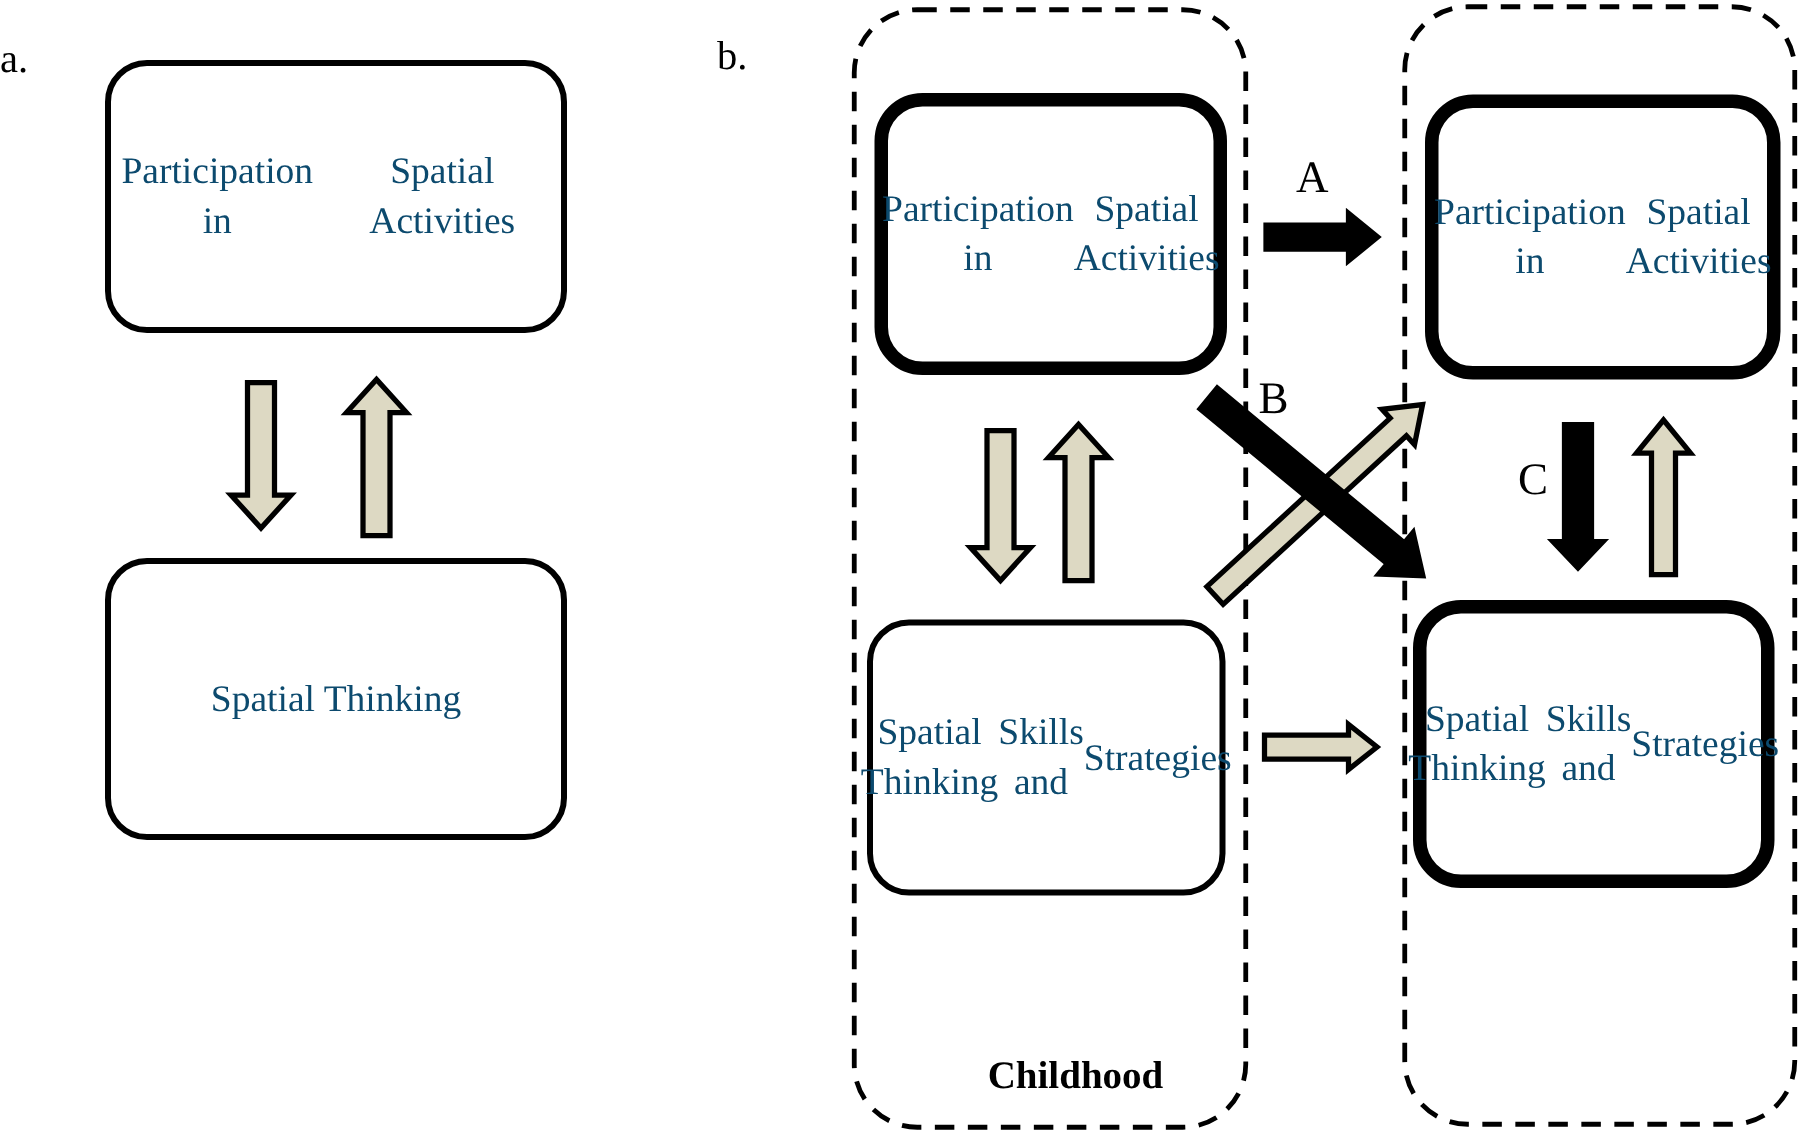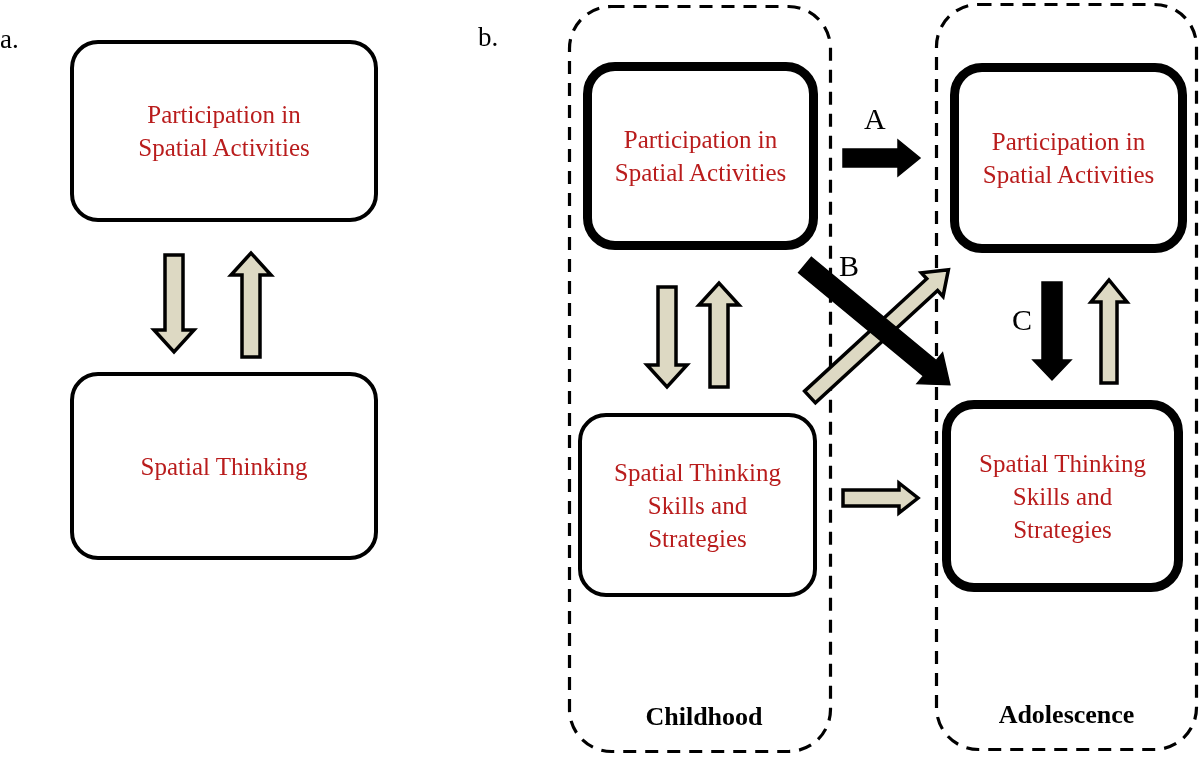--- a/index.html
+++ b/index.html
@@ -38,27 +38,27 @@
     stroke-width: 1.5;
     stroke-linejoin: miter;
   }
   .box {
     position: absolute;
     box-sizing: border-box;
     background: #ffffff;
     border: 4px solid #000000;
     border-radius: 28px;
     display: flex;
-    flex-direction: column;
+    flex-direction: row;
     align-items: center;
     justify-content: center;
     text-align: center;
     font-size: 25px;
     line-height: 1.32;
-    color: #b91c1c;
+    color: #0c4a6e;
   }
   .box.thick {
     border-width: 9px;
     border-radius: 32px;
   }
   .line { display: block; }
   .panel-label {
     position: absolute;
     font-size: 27px;
     color: #000000;
@@ -132,16 +132,15 @@
   <div class="box thick" style="left:942px; top:400px; width:241px; height:192px;">
     <span class="line">Spatial Thinking</span>
     <span class="line">Skills and</span>
     <span class="line">Strategies</span>
   </div>
 
   <div class="arrow-label" style="left:864px; top:102px;">A</div>
   <div class="arrow-label" style="left:839px; top:249px;">B</div>
   <div class="arrow-label" style="left:1012px; top:303px;">C</div>
 
-  <div class="stage-label" style="left:572px; top:702px; width:264px;">Childhood</div>
-  <div class="stage-label" style="left:935px; top:700px; width:263px;">Adolescence</div>
+  <div class="stage-label" style="left:585px; top:702px; width:264px;">Childhood</div>
 
 </div>
 
 </body></html>

